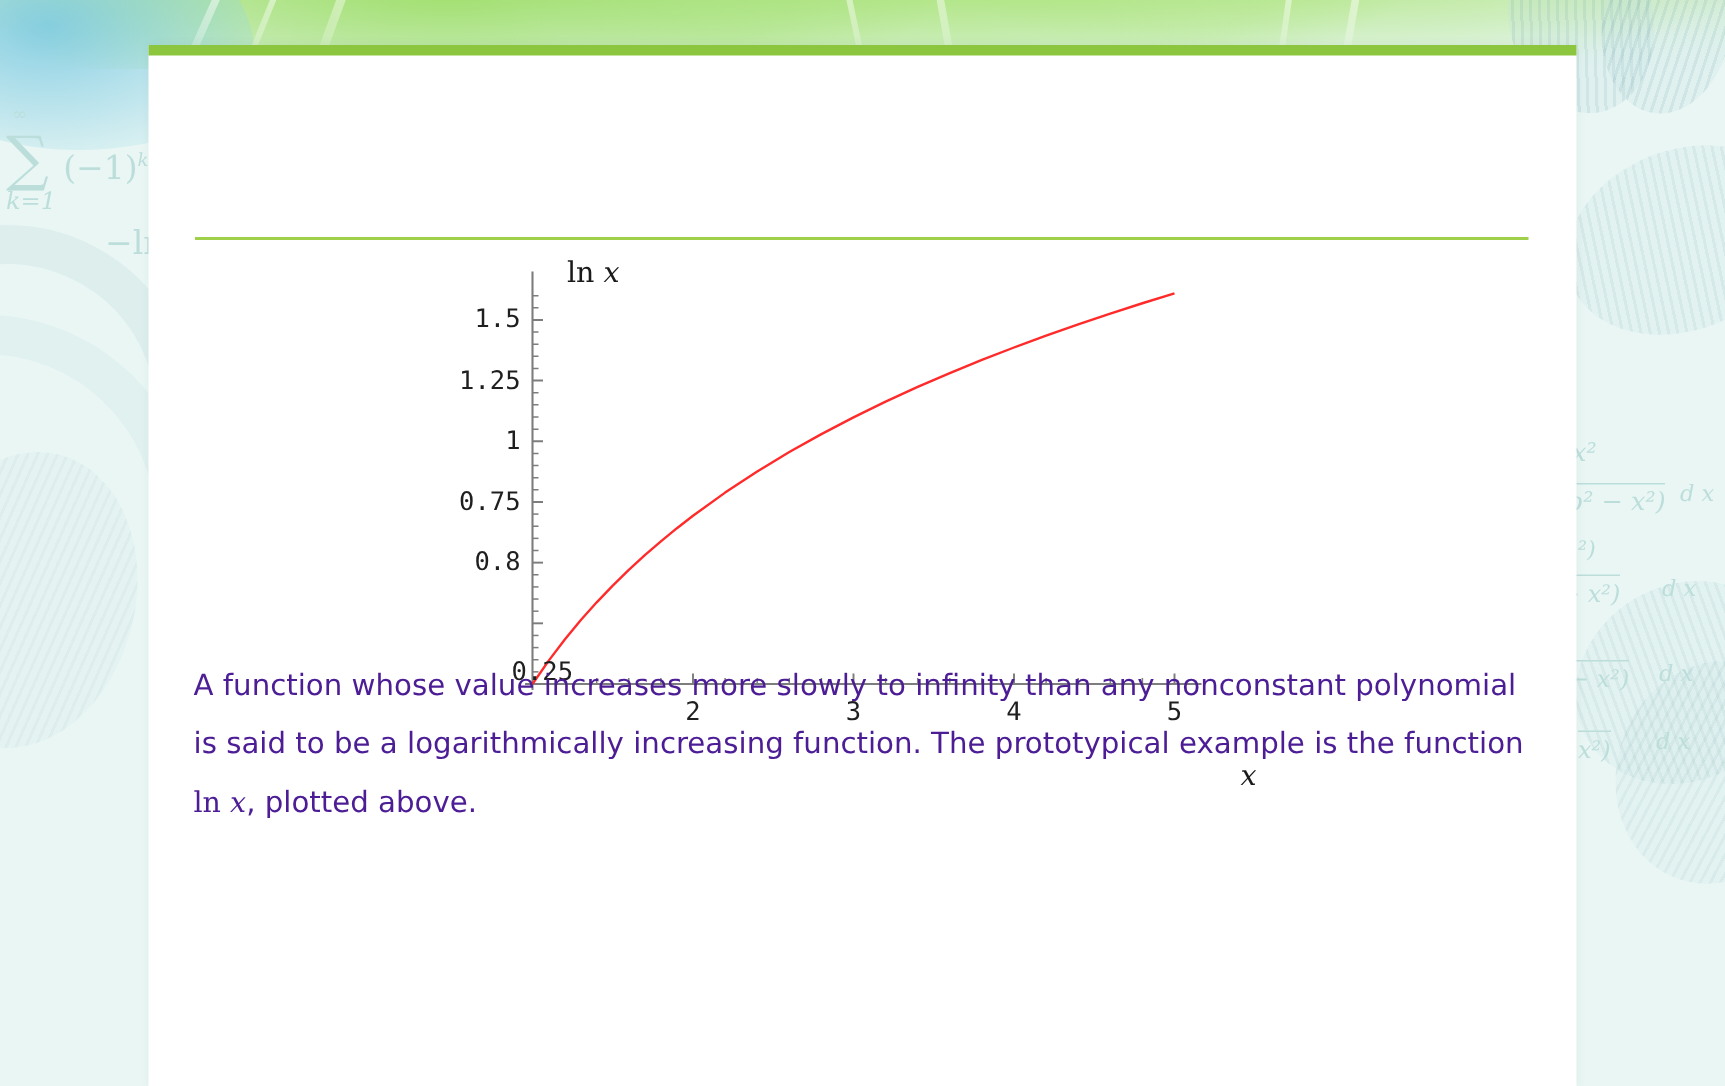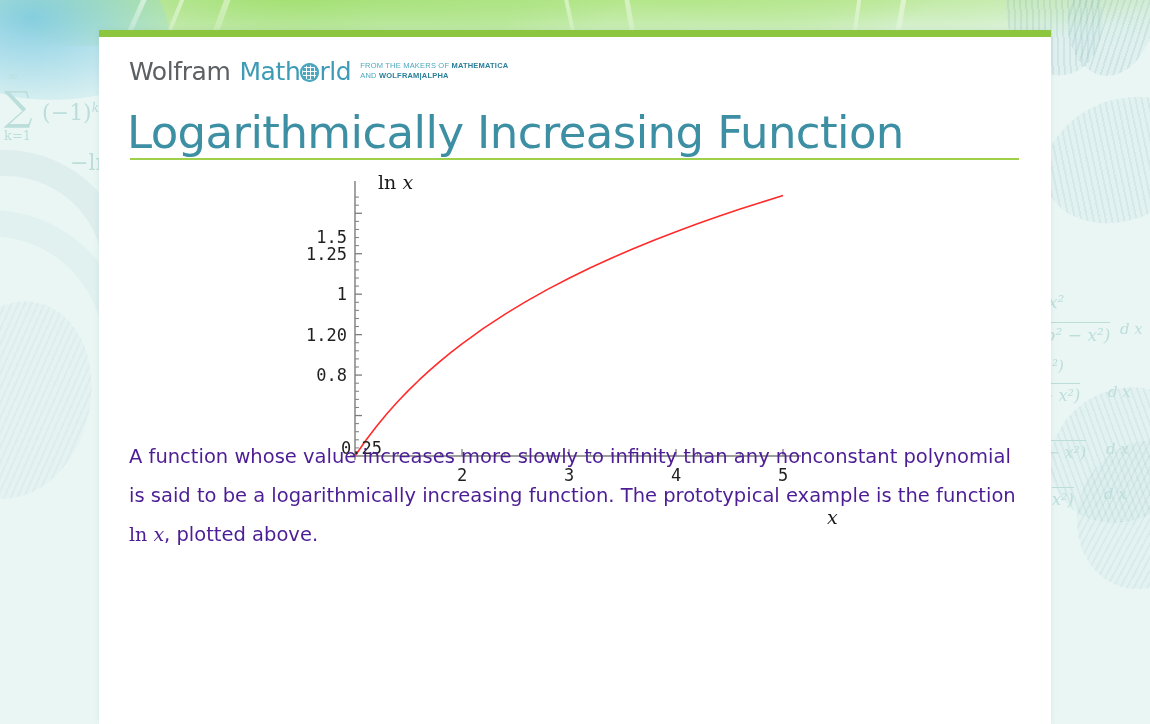--- a/index.html
+++ b/index.html
@@ -231,54 +231,41 @@
   <div class="bg-ribbon" style="left:1078px;top:440px;width:130px;height:150px;transform:rotate(18deg);opacity:.65;"></div>
 
   <div class="bg-arc" style="left:-120px;top:150px;width:250px;height:250px;transform:rotate(30deg);opacity:.45;"></div>
   <div class="bg-arc" style="left:-150px;top:210px;width:280px;height:280px;transform:rotate(38deg);opacity:.35;"></div>
   <div class="bg-ribbon" style="left:-60px;top:300px;width:150px;height:200px;transform:rotate(14deg);opacity:.5;"></div>
 
   <div class="bg-math" style="left:4px;top:86px;font-size:30px;">
     <span style="position:relative;display:inline-block;">
       <span style="position:absolute;left:4px;top:-17px;font-size:12px;">∞</span>
       <span style="font-size:40px;line-height:1;">∑</span>
-      <span style="position:absolute;left:0px;bottom:-16px;font-size:13px;">k=1</span>
+      <span style="position:absolute;left:0px;bottom:-16px;font-size:16px;font-style:italic;">k=1</span>
     </span>
     <span style="font-size:22px;">(−1)<sup style="font-size:12px;font-style:italic;">k−1</sup></span>
   </div>
   <div class="bg-math" style="left:70px;top:150px;font-size:22px;">−ln</div>
 
   <div class="bg-math" style="left:1048px;top:292px;font-size:17px;font-style:italic;text-align:center;">x²</div>
   <div class="bg-math" style="left:1038px;top:322px;font-size:17px;font-style:italic;border-top:1px solid #bcdedb;padding-top:2px;">(b² − x²)</div>
   <div class="bg-math" style="left:1120px;top:320px;font-size:15px;font-style:italic;">d x</div>
   <div class="bg-math" style="left:1052px;top:357px;font-size:15px;font-style:italic;">²)</div>
   <div class="bg-math" style="left:1040px;top:383px;font-size:16px;font-style:italic;border-top:1px solid #bcdedb;padding-top:2px;">− x²)</div>
   <div class="bg-math" style="left:1108px;top:383px;font-size:15px;font-style:italic;">d x</div>
   <div class="bg-math" style="left:1046px;top:440px;font-size:16px;font-style:italic;border-top:1px solid #bcdedb;padding-top:2px;">− x²)</div>
   <div class="bg-math" style="left:1106px;top:440px;font-size:15px;font-style:italic;">d x</div>
   <div class="bg-math" style="left:1052px;top:487px;font-size:16px;font-style:italic;border-top:1px solid #bcdedb;padding-top:2px;">x²)</div>
   <div class="bg-math" style="left:1104px;top:485px;font-size:15px;font-style:italic;">d x</div>
 </div>
 
 <div id="card">
 
-  <div id="logo-row">
-    <div class="logo-wolfram">Wolfram</div>
-    <div class="logo-math">
-      <span>Math</span>
-      <span class="logo-globe"></span>
-      <span>rld</span>
-    </div>
-    <div class="logo-tagline">
-      <div><span>From the makers of </span><b>Mathematica</b></div>
-      <div><span>and </span><b>Wolfram|Alpha</b></div>
-    </div>
-  </div>
-
-  <h1 id="page-title">Logarithmically Increasing Function</h1>
+
   <div id="title-rule"></div>
 
   <div id="figure">
     <div id="plot">
 
       <div class="axis-label" id="ylabel">
         <span>ln</span><span>&nbsp;</span><i>x</i>
       </div>
       <div class="axis-label" id="xlabel">x</div>
 
@@ -336,24 +323,24 @@
           <line x1="15" y1="163.63636363636363" x2="22" y2="163.63636363636363" stroke="#7d7d7d" stroke-width="1.3"></line>
           <line x1="15" y1="123.18181818181819" x2="22" y2="123.18181818181819" stroke="#7d7d7d" stroke-width="1.3"></line>
           <line x1="15" y1="82.72727272727272" x2="22" y2="82.72727272727272" stroke="#7d7d7d" stroke-width="1.3"></line>
           <line x1="15" y1="42.27272727272725" x2="22" y2="42.27272727272725" stroke="#7d7d7d" stroke-width="1.3"></line>
           <path d="M15.00 285.00 L25.70 269.58 L36.40 255.50 L47.10 242.54 L57.80 230.55 L68.50 219.38 L79.20 208.95 L89.90 199.14 L100.60 189.88 L111.30 181.13 L122.00 172.84 L143.40 157.41 L164.80 143.33 L186.20 130.38 L207.60 118.39 L229.00 107.23 L250.40 96.77 L271.80 86.97 L293.20 77.73 L314.60 68.97 L336.00 60.67 L357.40 52.77 L378.80 45.25 L400.20 38.05 L421.60 31.17 L443.00 24.57" fill="none" stroke="#ff2b2b" stroke-width="1.6" stroke-linejoin="round"></path>
         </svg>
 
       <div id="tick-labels">
           <div class="tick-text ytick-text" style="right: 598px; top: 244.545px; margin-top: 32px;">0.25</div>
           <div class="tick-text ytick-text" style="right: 633px; top: 204.091px;">0.8</div>
-          <div class="tick-text ytick-text" style="right: 633px; top: 163.636px;">1.20</div>
+          <div class="tick-text ytick-text" style="right: 633px; top: 163.636px;">0.75</div>
           <div class="tick-text ytick-text" style="right: 633px; top: 123.182px;">1</div>
           <div class="tick-text ytick-text" style="right: 633px; top: 82.7273px; text-align: center;">1.25</div>
-          <div class="tick-text ytick-text" style="right: 633px; top: 42.2727px; margin-top: 24px;">1.5</div>
+          <div class="tick-text ytick-text" style="right: 633px; top: 42.2727px;">1.5</div>
           <div class="tick-text xtick-text" style="left: 122px; top: 294px;">2</div>
           <div class="tick-text xtick-text" style="left: 229px; top: 294px;">3</div>
           <div class="tick-text xtick-text" style="left: 336px; top: 294px;">4</div>
           <div class="tick-text xtick-text" style="left: 443px; top: 294px;">5</div>
         </div>
     </div>
   </div>
 
   <div id="body-copy">
     <span>A function whose value increases more slowly to infinity than any nonconstant polynomial is said to be a logarithmically increasing function. The prototypical example is the function </span><span class="mathterm"><span>ln</span>&nbsp;<i>x</i></span><span>, plotted above.</span>

